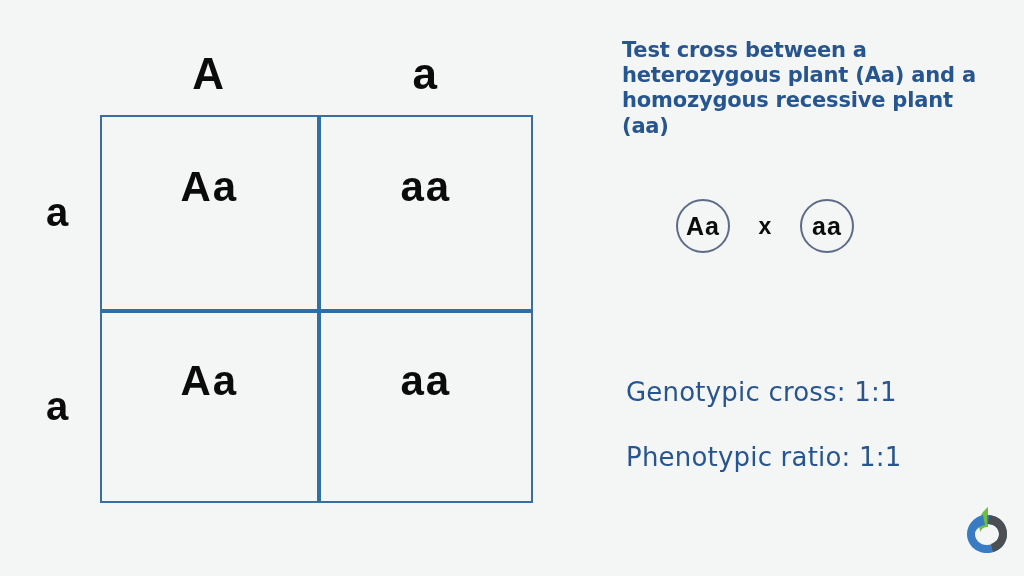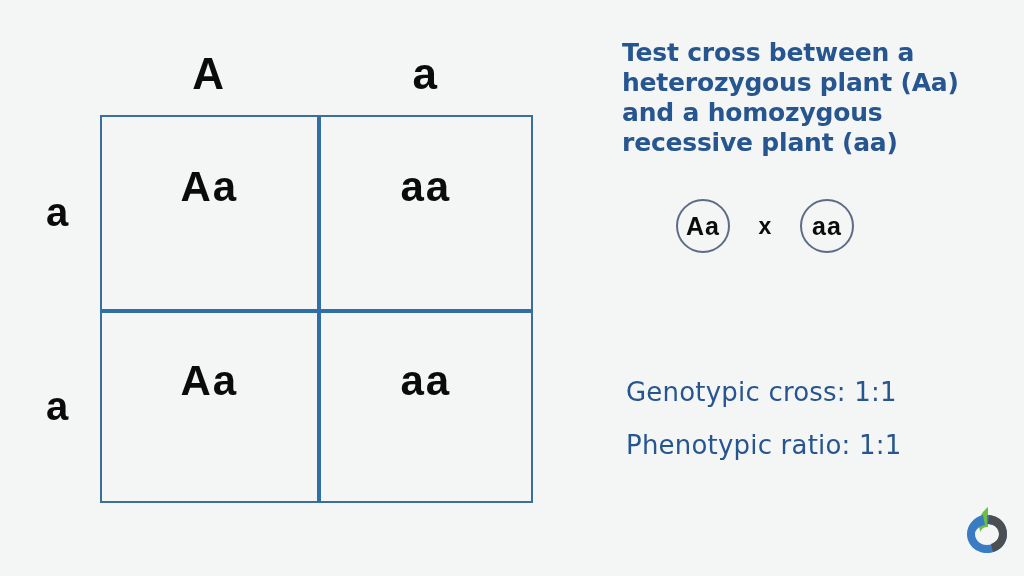--- a/index.html
+++ b/index.html
@@ -112,21 +112,21 @@
   .hand {
     font-family: "DejaVu Sans", sans-serif;
     color: #27558f;
   }
 
   .description {
     position: absolute;
     left: 4px;
     top: 38px;
     width: 380px;
-    font-size: 25px;
+    font-size: 21px;
     font-weight: bold;
     line-height: 1.2;
     letter-spacing: -0.2px;
   }
 
   .cross-row {
     position: absolute;
     left: 58px;
     top: 196px;
     width: 300px;
@@ -161,21 +161,21 @@
     left: 8px;
     top: 378px;
     width: 390px;
   }
   .ratio-line {
     font-size: 26px;
     font-weight: normal;
     line-height: 1.1;
     letter-spacing: 0.2px;
   }
-  .ratio-line + .ratio-line { margin-top: 24px; }
+  .ratio-line + .ratio-line { margin-top: 36px; }
 
   
   .logo {
     position: absolute;
     left: 963px;
     top: 503px;
     width: 48px;
     height: 52px;
   }
 </style>

